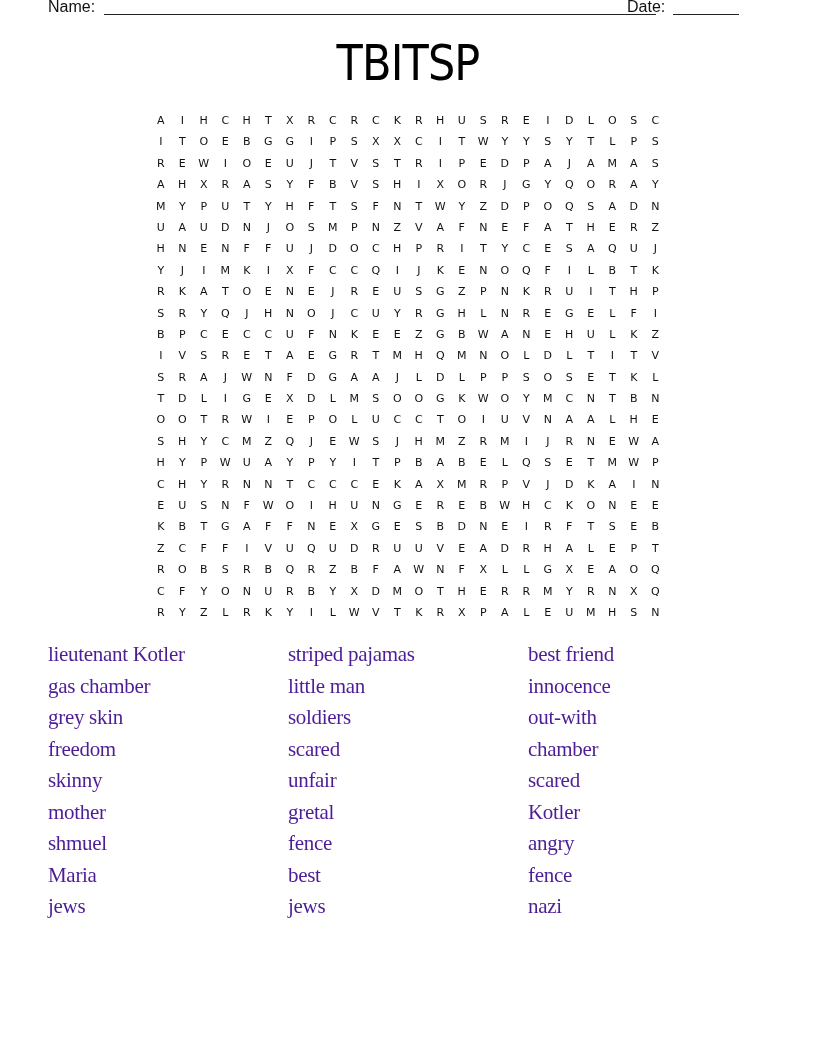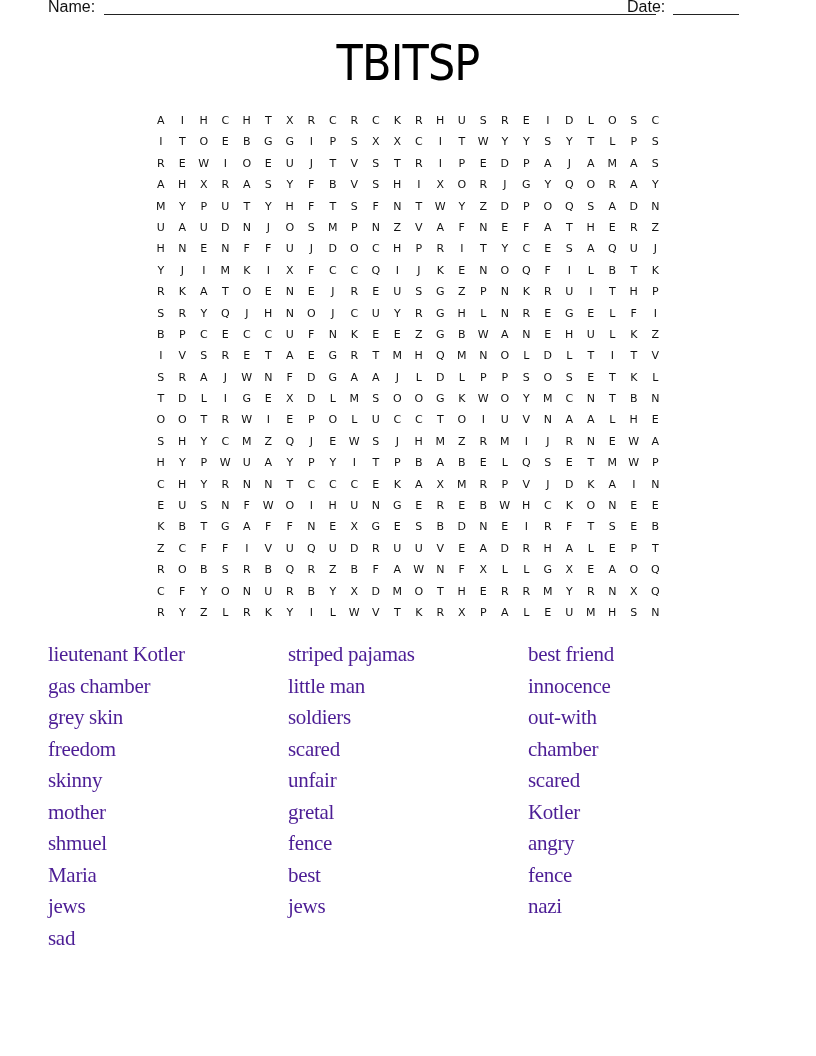--- a/index.html
+++ b/index.html
@@ -644,14 +644,13 @@
     <div class="word">Kotler</div>
     <div class="word">shmuel</div>
     <div class="word">fence</div>
     <div class="word">angry</div>
     <div class="word">Maria</div>
     <div class="word">best</div>
     <div class="word">fence</div>
     <div class="word">jews</div>
     <div class="word">jews</div>
     <div class="word">nazi</div>
-    <div class="word">sad</div>
   </div>
 
 </body></html>

